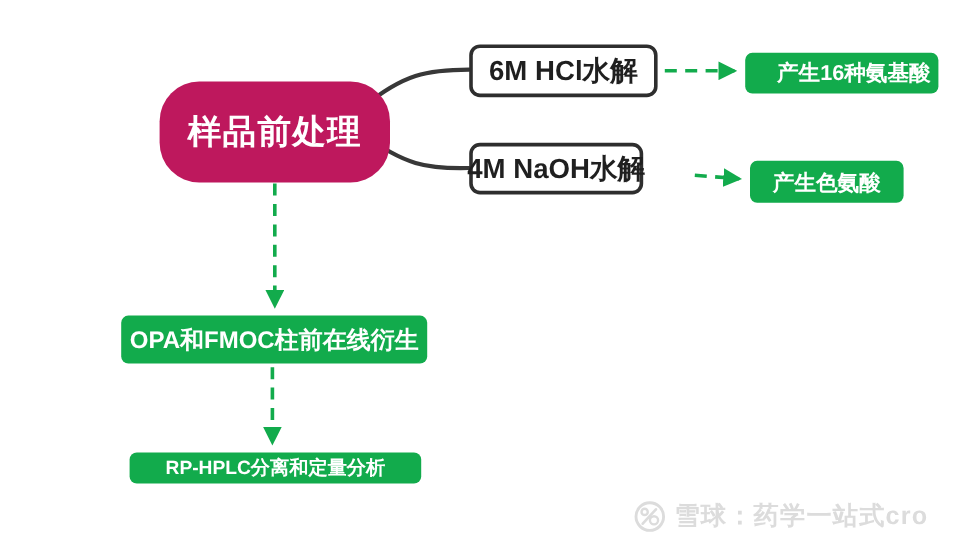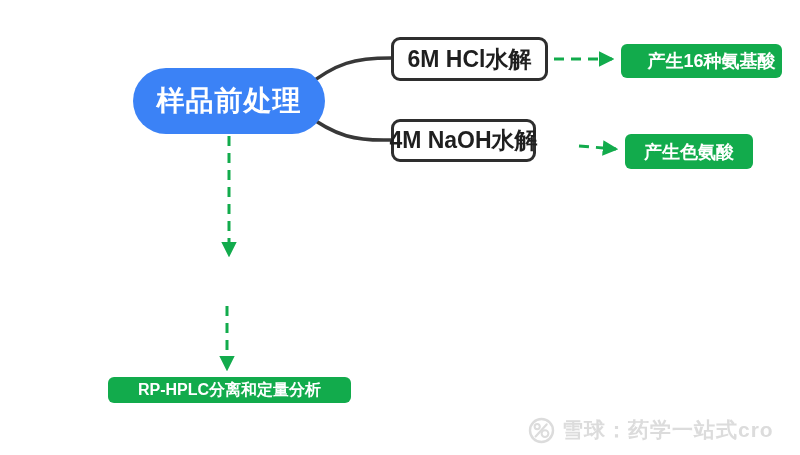--- a/index.html
+++ b/index.html
@@ -25,22 +25,22 @@
     position: absolute;
     display: flex;
     align-items: center;
     justify-content: center;
     box-sizing: border-box;
     text-align: center;
     white-space: nowrap;
   }
   .node-root {
     left: 133px; top: 68px;
-    width: 192px; height: 66px;
-    background: #3b82f6;
+    width: 192px; height: 84px;
+    background: #be185d;
     border-radius: 33px;
     color: #ffffff;
     font-size: 28px;
     font-weight: 700;
     letter-spacing: 1px;
   }
   .node-method {
     background: #ffffff;
     border: 3px solid #2e2e2e;
     border-radius: 9px;
@@ -120,20 +120,21 @@
   <div class="node node-root">样品前处理</div>
 
   <div class="node node-method node-hcl">6M HCl水解</div>
 
   <div class="node node-method node-naoh">4M NaOH水解</div>
 
   <div class="node node-result node-amino">产生16种氨基酸</div>
 
   <div class="node node-result node-tryp">产生色氨酸</div>
 
+  <div class="node node-step node-opa">OPA和FMOC柱前在线衍生</div>
 
   <div class="node node-step node-rp">RP-HPLC分离和定量分析</div>
 
   <div class="watermark">
     <span>
       <svg width="27" height="27" viewBox="0 0 27 27" aria-hidden="true">
         <circle cx="13.5" cy="13.5" r="11.5" fill="none" stroke="#dcdcdc" stroke-width="2.4"></circle>
         <circle cx="9.2" cy="9.6" r="2.6" fill="none" stroke="#dcdcdc" stroke-width="2"></circle>
         <circle cx="17.0" cy="16.6" r="3.4" fill="none" stroke="#dcdcdc" stroke-width="2"></circle>
         <line x1="18.6" y1="7.4" x2="7.6" y2="19.4" stroke="#dcdcdc" stroke-width="2.2" stroke-linecap="round"></line>

